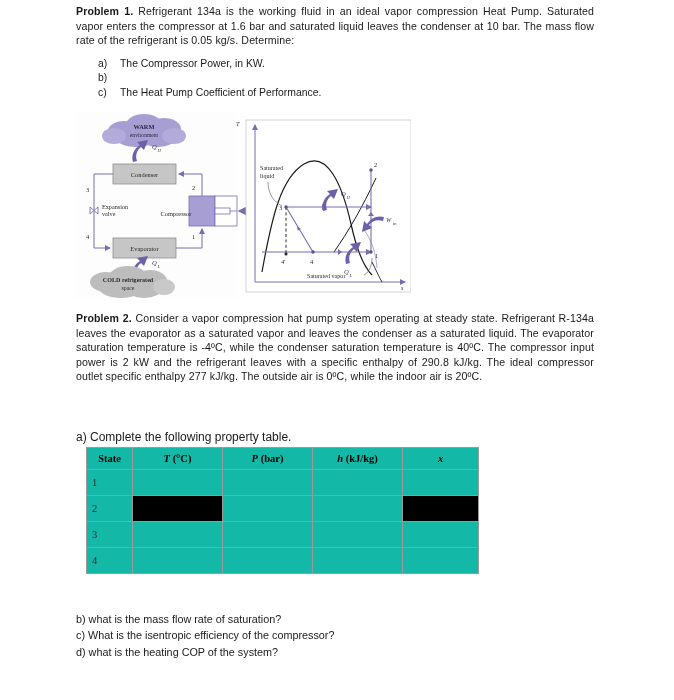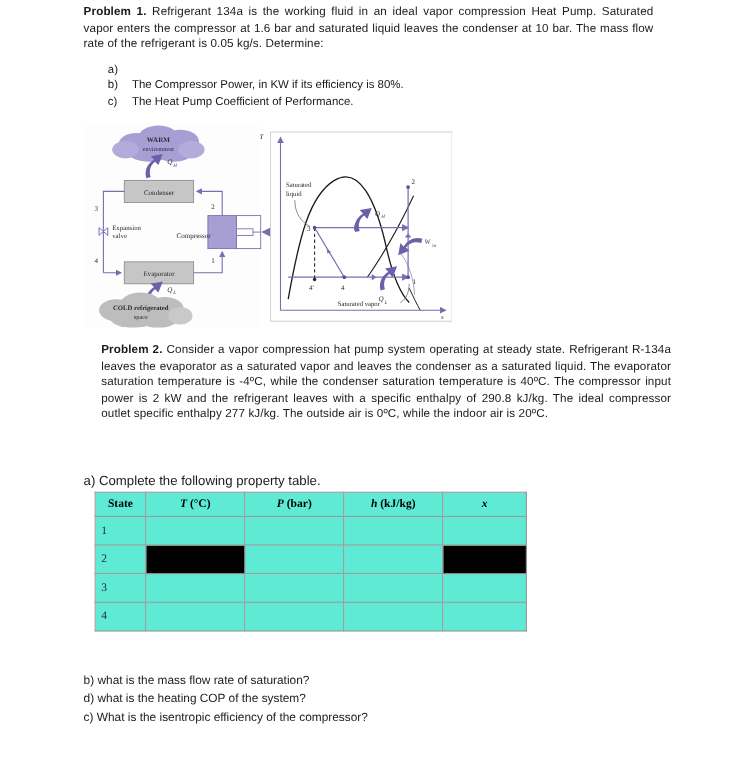--- a/index.html
+++ b/index.html
@@ -27,21 +27,21 @@
     position: absolute;
     font-size: 10.6px;
     line-height: 14.6px;
     text-align: justify;
     color: #1a1a1a;
     letter-spacing: 0.01em;
   }
   .para b { font-weight: bold; }
 
   .problem1-text { left: 76px; top: 4px; width: 518px; }
-  .problem2-text { left: 92px; top: 311px; width: 518px; }
+  .problem2-text { left: 76px; top: 311px; width: 518px; }
 
   .sublist {
     position: absolute;
     left: 98px;
     top: 57px;
     width: 420px;
     font-size: 10.4px;
     line-height: 14.3px;
     color: #1a1a1a;
   }
@@ -90,21 +90,21 @@
     table-layout: fixed;
     font-family: "Liberation Serif", serif;
   }
   .prop-table th, .prop-table td {
     border: 1px solid #9a9a9a;
     height: 25px;
     padding: 0 0 0 5px;
     font-size: 10.5px;
     text-align: left;
     vertical-align: middle;
-    background: #5eead4;
+    background: #14b8a6;
   }
   .prop-table th {
     text-align: center;
     font-weight: bold;
     height: 21px;
     padding: 0;
   }
   .prop-table th .ital { font-style: italic; }
   .prop-table td.filled { background: #000000; }
   .col-state { width: 46px; }
@@ -119,24 +119,24 @@
 
 <div class="page">
 
   <div class="para problem1-text">
     <b>Problem 1.</b><span> Refrigerant 134a is the working fluid in an ideal vapor compression Heat Pump.  Saturated vapor enters the compressor at 1.6 bar and saturated liquid leaves the condenser at 10 bar.   The mass flow rate of the refrigerant is 0.05 kg/s.  Determine:</span>
   </div>
 
   <div class="sublist">
     <div class="li">
       <span class="marker">a)</span>
+      <span>The Compressor Power, in KW.</span>
     </div>
     <div class="li">
       <span class="marker">b)</span>
-      <span>The Compressor Power, in KW if its efficiency is 80%.</span>
     </div>
     <div class="li">
       <span class="marker">c)</span>
       <span>The Heat Pump Coefficient of Performance.</span>
     </div>
   </div>
 
   <div class="figure">
     <svg class="fig-svg" width="335" height="186" viewBox="0 0 335 186">
       <defs>
@@ -355,17 +355,17 @@
         <td></td>
         <td></td>
         <td></td>
         <td></td>
       </tr>
     </tbody>
   </table>
 
   <div class="tail-list">
     <div>b) what is the mass flow rate of saturation?</div>
+    <div>c) What is the isentropic efficiency of the compressor?</div>
     <div>d) what is the heating COP of the system?</div>
-    <div>c) What is the isentropic efficiency of the compressor?</div>
   </div>
 
 </div>
 
 </body></html>

